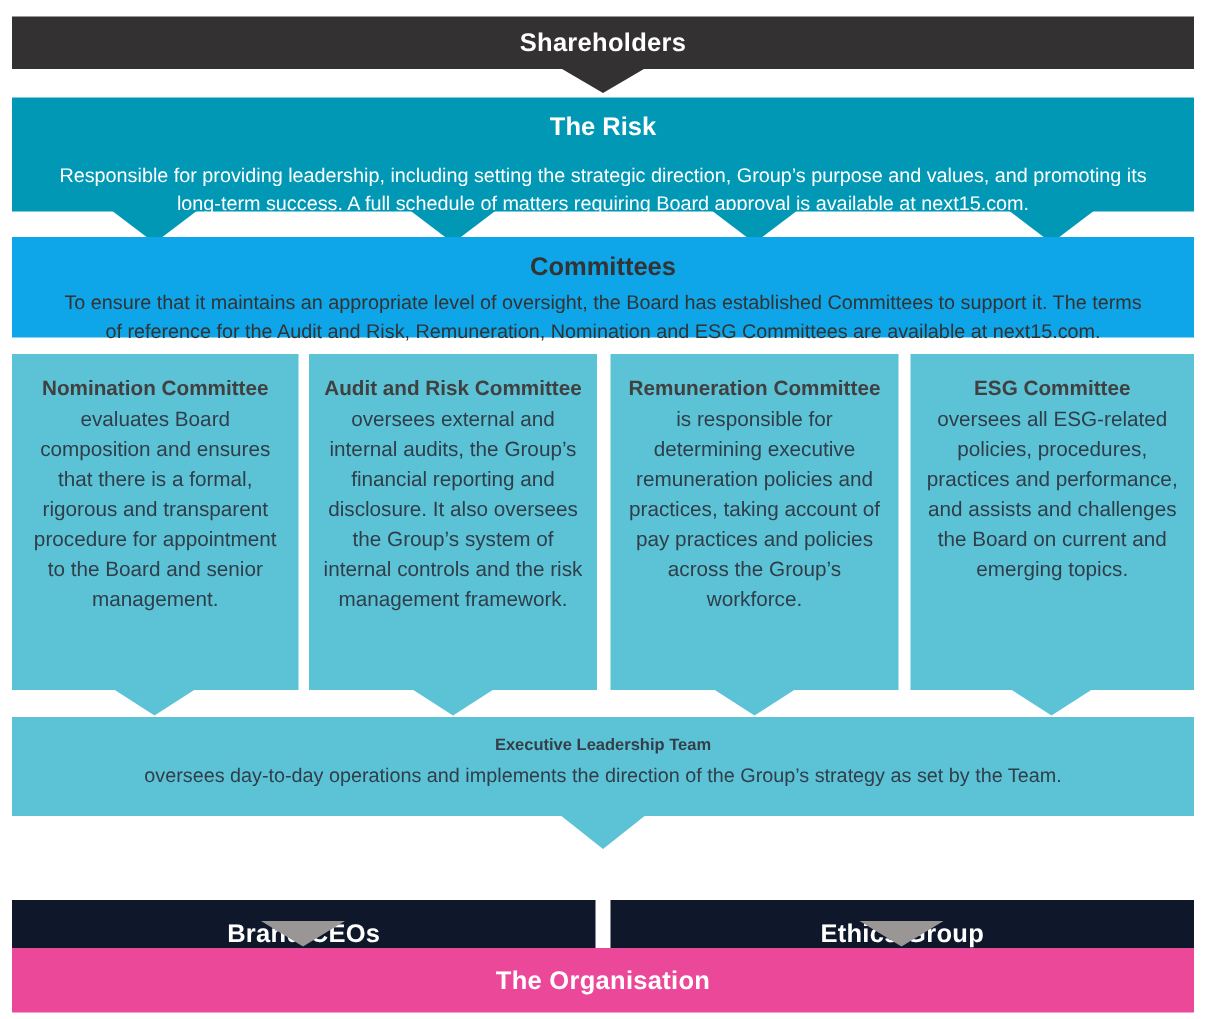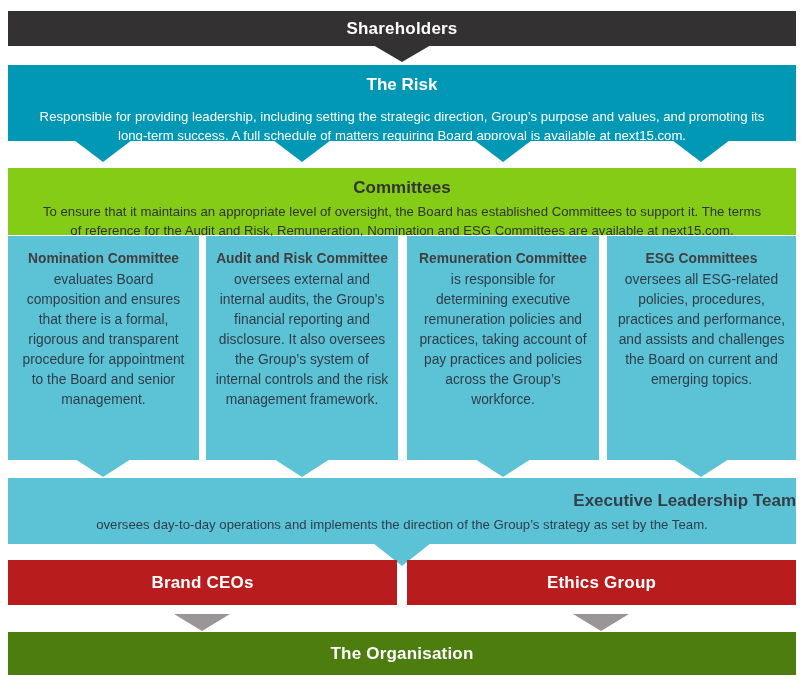--- a/index.html
+++ b/index.html
@@ -31,22 +31,22 @@
     padding-top: 8px;
   }
   .board .title { color:#ffffff; font-weight: bold; font-size: 17px; margin: 2px 0 4px; }
   .board .body {
     color:#ffffff; font-size: 13.2px; line-height: 19px;
     max-width: 756px; margin: 12px auto;
   }
 
   
   .committees {
-    left: 8px; right: 8px; top: 168px; height: 67px;
-    background: #84cc16;
+    left: 8px; right: 8px; top: 158px; height: 67px;
+    background: #0ea5e9;
     padding-top: 9px;
   }
   .committees .title { color:#333333; font-weight: bold; font-size: 17px; margin: 1px 0 4px; }
   .committees .body {
     color:#333333; font-size: 13.2px; line-height: 19px;
     max-width: 724px; margin: 0 auto;
   }
 
   
   .committee {
@@ -60,36 +60,36 @@
   .c2 { left: 206px; width: 192px; }
   .c3 { left: 407px; width: 192px; }
   .c4 { left: 607px; width: 189px; }
 
   
   .elt {
     left: 8px; right: 8px; top: 478px; height: 66px;
     background: #5cc2d6;
     padding-top: 11px;
   }
-  .elt .title { color:#333e47; font-weight: bold; font-size: 17px; margin: 2px 0 4px; text-align: right; }
+  .elt .title { color:#333e47; font-weight: bold; font-size: 11px; margin: 2px 0 4px; }
   .elt .body { color:#2f3e49; font-size: 13.2px; line-height: 19px; }
 
   
   .greybox {
-    top: 560px; height: 45px;
-    background: #b91c1c;
+    top: 600px; height: 45px;
+    background: #0f172a;
     display: flex; align-items: center; justify-content: center;
   }
   .brand-ceos { left: 8px;   width: 389px; }
   .ethics     { left: 407px; width: 389px; }
 
   
   .organisation {
     left: 8px; right: 8px; top: 632px; height: 43px;
-    background: #4d7c0f;
+    background: #ec4899;
     display: flex; align-items: center; justify-content: center;
   }
 
   
   .tri { position: absolute; width: 0; height: 0; border-style: solid; border-color: transparent; }
   .tri-dark      { border-width: 17px 29px 0 29px; border-top-color: #333132; top: 45px;  left: 373px; }
   .tri-teal      { border-width: 22px 29px 0 29px; border-top-color: #0098b5; top: 140px; }
   .tri-teal.t1 { left: 74px; } .tri-teal.t2 { left: 273px; } .tri-teal.t3 { left: 474px; } .tri-teal.t4 { left: 672px; }
   .tri-lt        { border-width: 18px 28px 0 28px; border-top-color: #5cc2d6; top: 459px; }
   .tri-lt.t1 { left: 75px; } .tri-lt.t2 { left: 274px; } .tri-lt.t3 { left: 475px; } .tri-lt.t4 { left: 673px; }
@@ -127,21 +127,21 @@
   </div>
   <div class="box committee c3">
     <div class="title">Remuneration Committee</div>
     <div class="body">is responsible for determining executive remuneration policies and practices, taking account of pay practices and policies across the Group’s workforce.</div>
   </div>
   <div class="box committee c2">
     <div class="title">Audit and Risk Committee</div>
     <div class="body">oversees external and internal audits, the Group’s financial reporting and disclosure. It also oversees the Group’s system of internal controls and the risk management framework.</div>
   </div>
   <div class="box committee c4">
-    <div class="title">ESG Committees</div>
+    <div class="title">ESG Committee</div>
     <div class="body">oversees all ESG-related policies, procedures, practices and performance, and assists and challenges the Board on current and emerging topics.</div>
   </div>
   <div class="tri tri-lt t1"></div>
   <div class="tri tri-lt t2"></div>
   <div class="tri tri-lt t3"></div>
   <div class="tri tri-lt t4"></div>
 
   <div class="box elt">
     <div class="title">Executive Leadership Team</div>
     <div class="body">oversees day-to-day operations and implements the direction of the Group’s strategy as set by the Team.</div>

